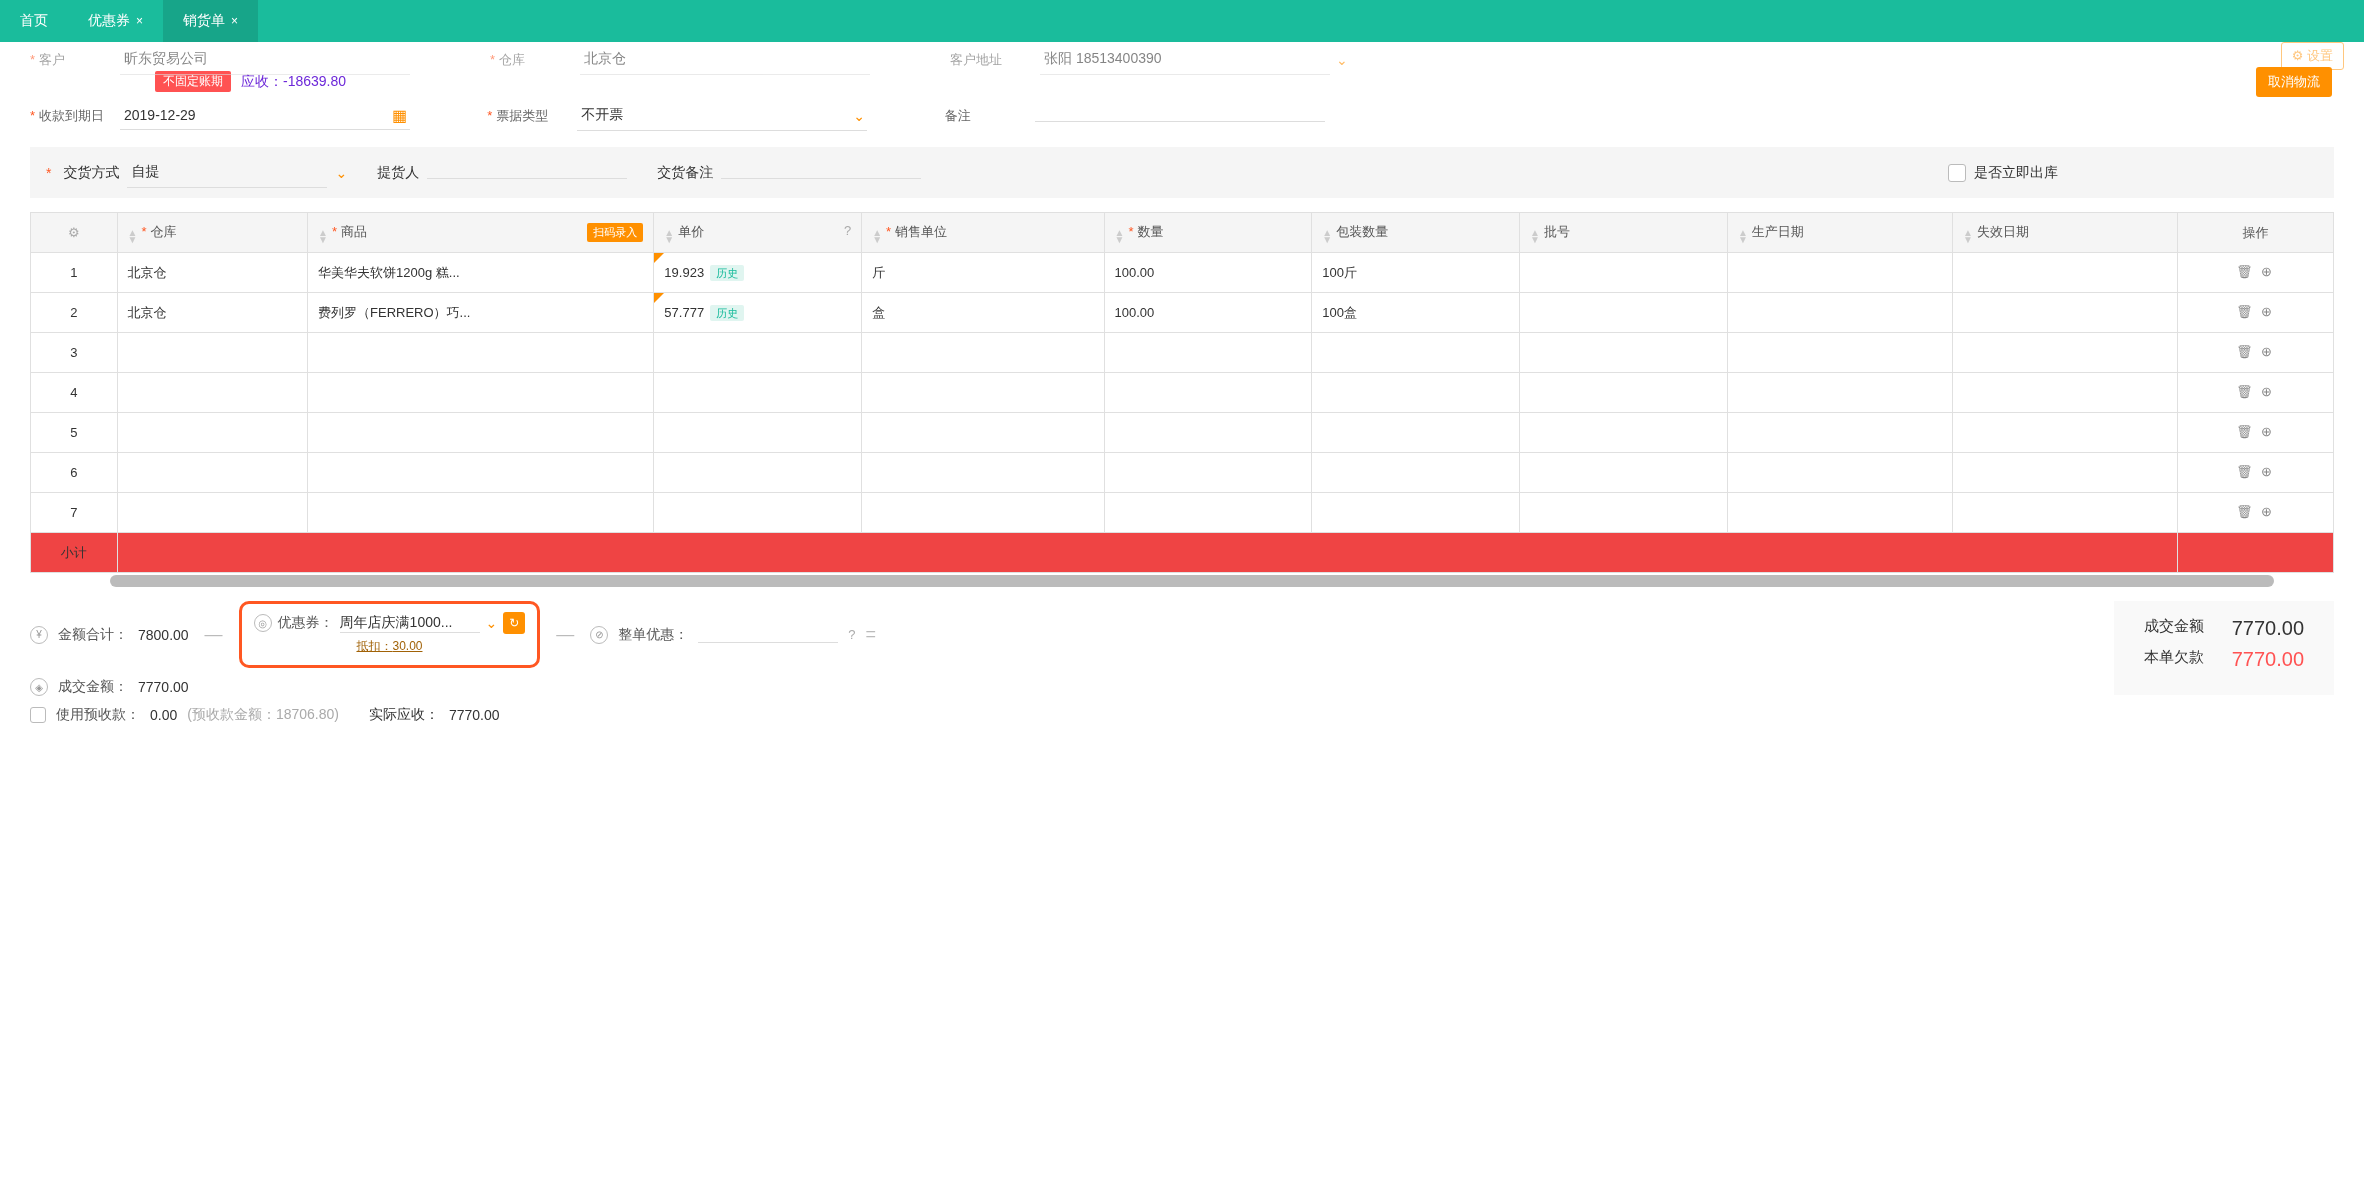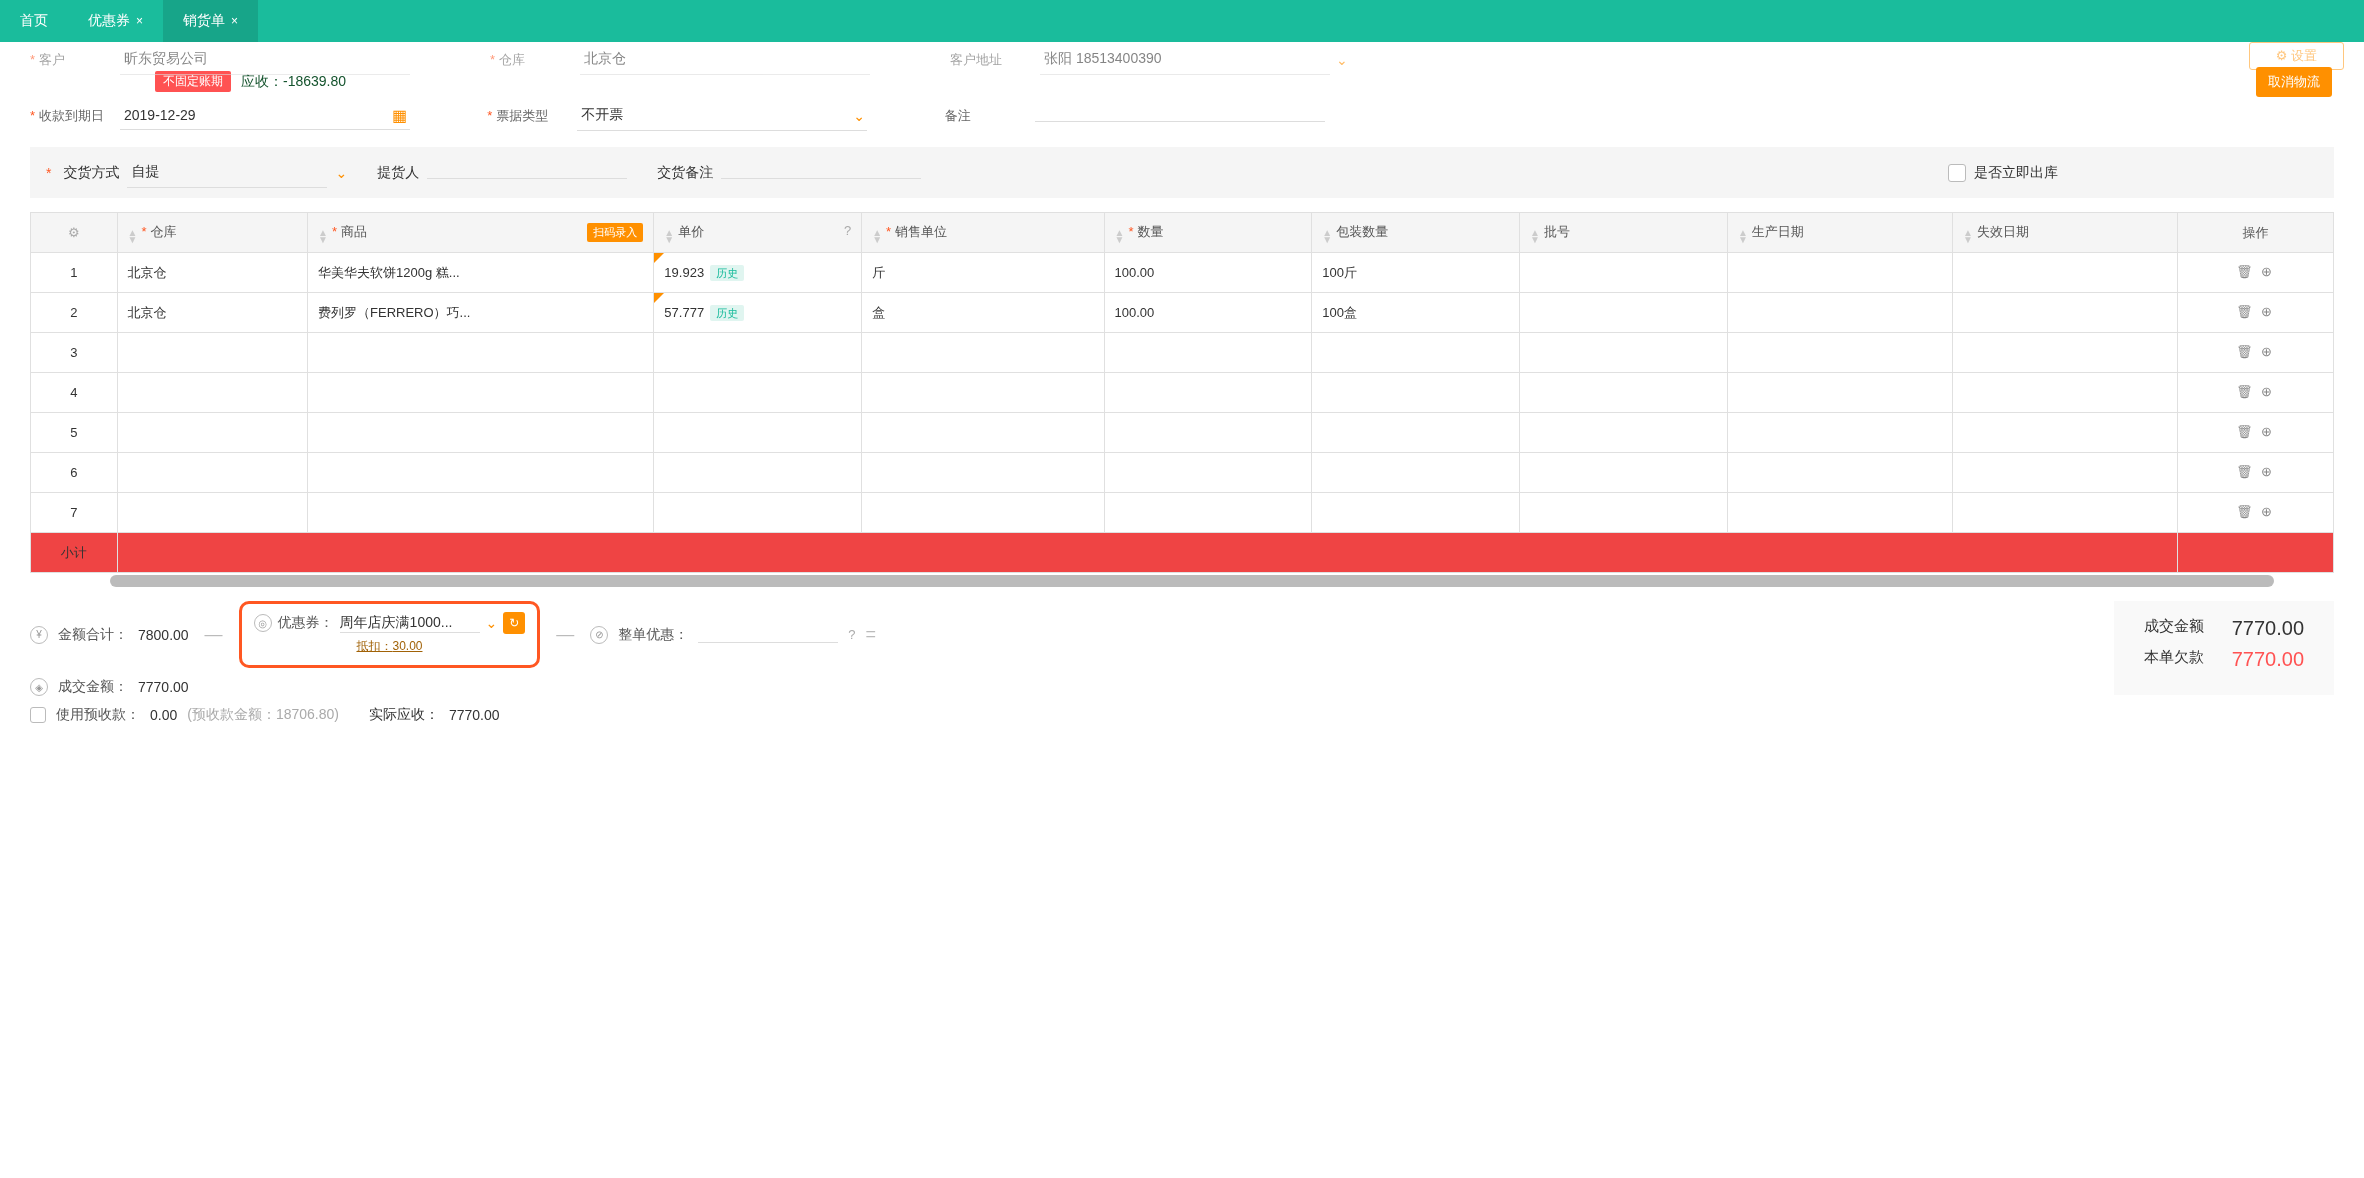--- a/index.html
+++ b/index.html
@@ -16,25 +16,25 @@
 .form-row { display: flex; align-items: center; gap: 20px; margin-top: 8px; }
 .form-item { display: flex; align-items: center; }
 .form-label { width: 90px; color: #666; font-size: 13px; padding-right: 8px; }
 .req { color: #ff5722; margin-right: 4px; }
 .form-input { border: none; border-bottom: 1px solid #ddd; padding: 6px 4px; min-width: 200px; font-size: 14px; background: transparent; }
 .form-input.wide { width: 290px; }
 .chevron-orange { color: #ff9000; font-size: 14px; }
 .calendar-icon { color: #ff9000; font-size: 16px; }
 
 .badge-red { background: #ff5252; color: #fff; padding: 2px 8px; font-size: 12px; border-radius: 2px; }
-.red-text { color: #14532d; }
+.red-text { color: #6d28d9; }
 .ar-line { display: flex; align-items: center; gap: 10px; margin-left: 125px; margin-top: -4px; margin-bottom: 6px; }
 
 .btn-cancel-ship { background: #ff9000; color: #fff; border: none; border-radius: 3px; padding: 6px 12px; font-size: 13px; cursor: pointer; }
-.btn-top-outline { border: 1px solid #ff9000; color: #ff9000; background: #fff; border-radius: 3px; padding: 4px 26px; font-size: 13px; cursor: pointer; }
+.btn-top-outline { border: 1px solid #ff9000; color: #ff9000; background: #fff; border-radius: 3px; padding: 4px 10px; font-size: 13px; cursor: pointer; }
 
 
 .delivery-bar { background: #f5f5f5; margin: 16px 30px 0 30px; padding: 10px 16px; display: flex; align-items: center; gap: 30px; }
 .delivery-item { display: flex; align-items: center; gap: 8px; }
 .checkbox { width: 18px; height: 18px; border: 1px solid #bbb; border-radius: 3px; background: #fff; }
 
 
 .table-wrap { margin: 14px 30px 0 30px; }
 table { border-collapse: collapse; width: 100%; table-layout: fixed; }
 th, td { border: 1px solid #e0e0e0; padding: 8px 10px; font-size: 13px; text-align: left; vertical-align: middle; height: 40px; }

